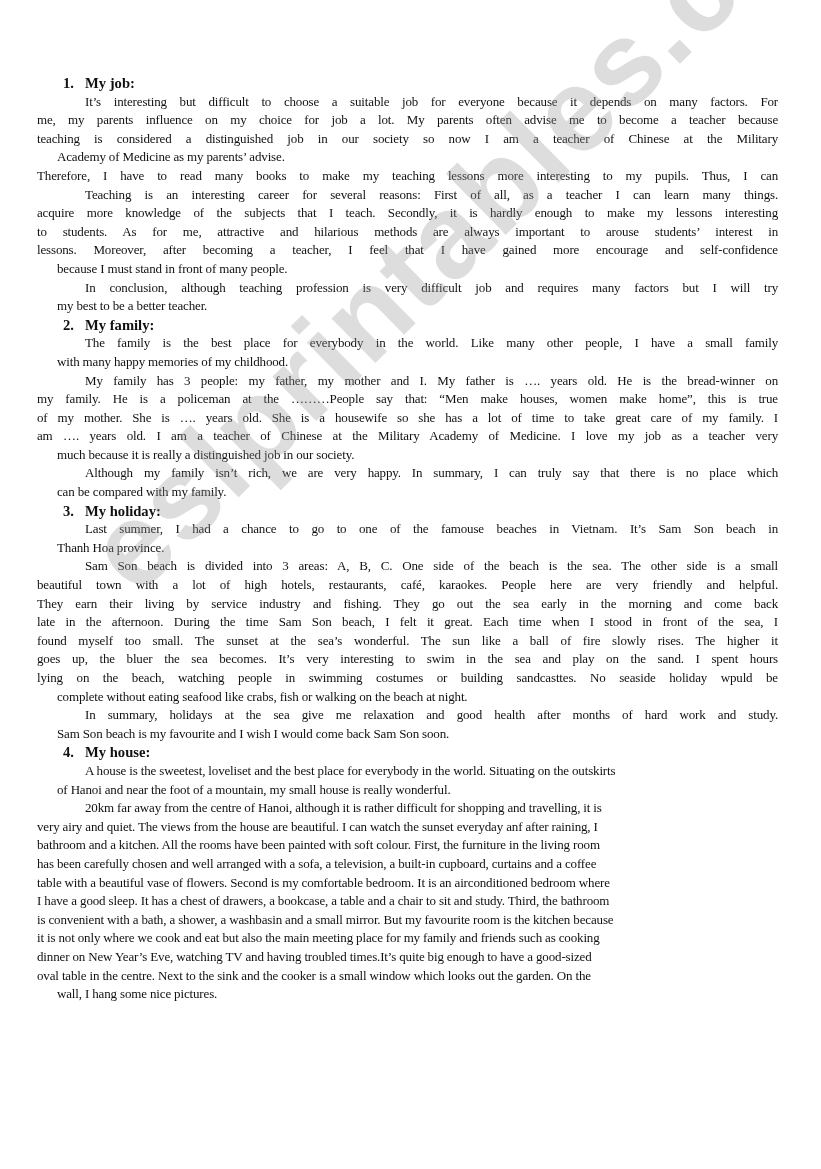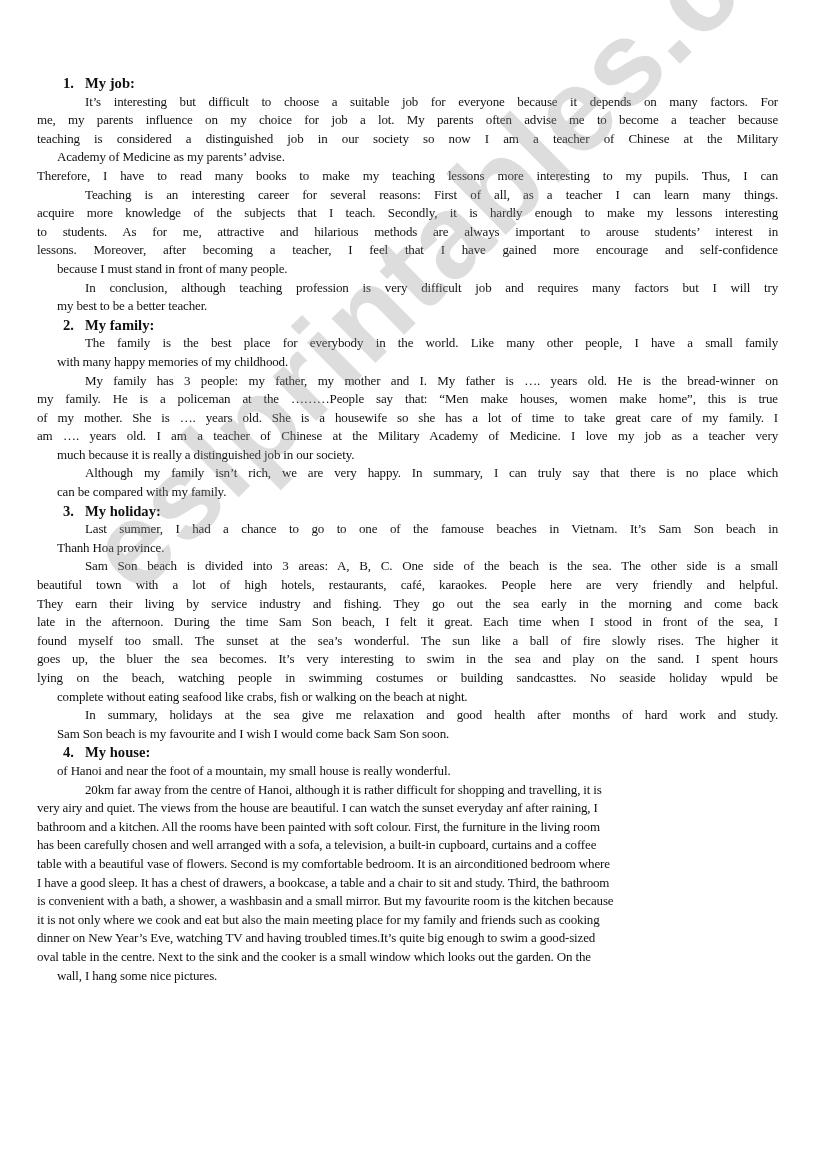--- a/index.html
+++ b/index.html
@@ -146,29 +146,30 @@
         <div class="line j ind">In summary, holidays at the sea give me relaxation and good health after months of hard work and study.</div>
         <div class="line j last">Sam Son beach is my favourite and I wish I would come back Sam Son soon.</div>
       </div>
     </div>
     <div>
       <div class="heading">
         <span class="num">4.</span>
         <span class="title">My house:</span>
       </div>
       <div>
+        <div class="line ind">A house is the sweetest, loveliset and the best place for everybody in the world. Situating on the outskirts</div>
         <div class="line last">of Hanoi and near the foot of a mountain, my small house is really wonderful.</div>
       </div>
       <div>
         <div class="line ind">20km far away from the centre of Hanoi, although it is rather difficult for shopping and travelling, it is</div>
         <div class="line">very airy and quiet. The views from the house are beautiful. I can watch the sunset everyday anf after raining, I</div>
         <div class="line">bathroom and a kitchen. All the rooms have been painted with soft colour. First, the furniture in the living room</div>
         <div class="line">has been carefully chosen and well arranged with a sofa, a television, a built-in cupboard, curtains and a coffee</div>
         <div class="line">table with a beautiful vase of flowers. Second is my comfortable bedroom. It is an airconditioned bedroom where</div>
         <div class="line">I have a good sleep. It has a chest of drawers, a bookcase, a table and a chair to sit and study. Third, the bathroom</div>
         <div class="line">is convenient with a bath, a shower, a washbasin and a small mirror. But my favourite room is the kitchen because</div>
         <div class="line">it is not only where we cook and eat but also the main meeting place for my family and friends such as cooking</div>
-        <div class="line">dinner on New Year’s Eve, watching TV and having troubled times.It’s quite big enough to swim a good-sized</div>
+        <div class="line">dinner on New Year’s Eve, watching TV and having troubled times.It’s quite big enough to have a good-sized</div>
         <div class="line">oval table in the centre. Next to the sink and the cooker is a small window which looks out the garden. On the</div>
         <div class="line last">wall, I hang some nice pictures.</div>
       </div>
     </div>
   </div>
 
 </body></html>

